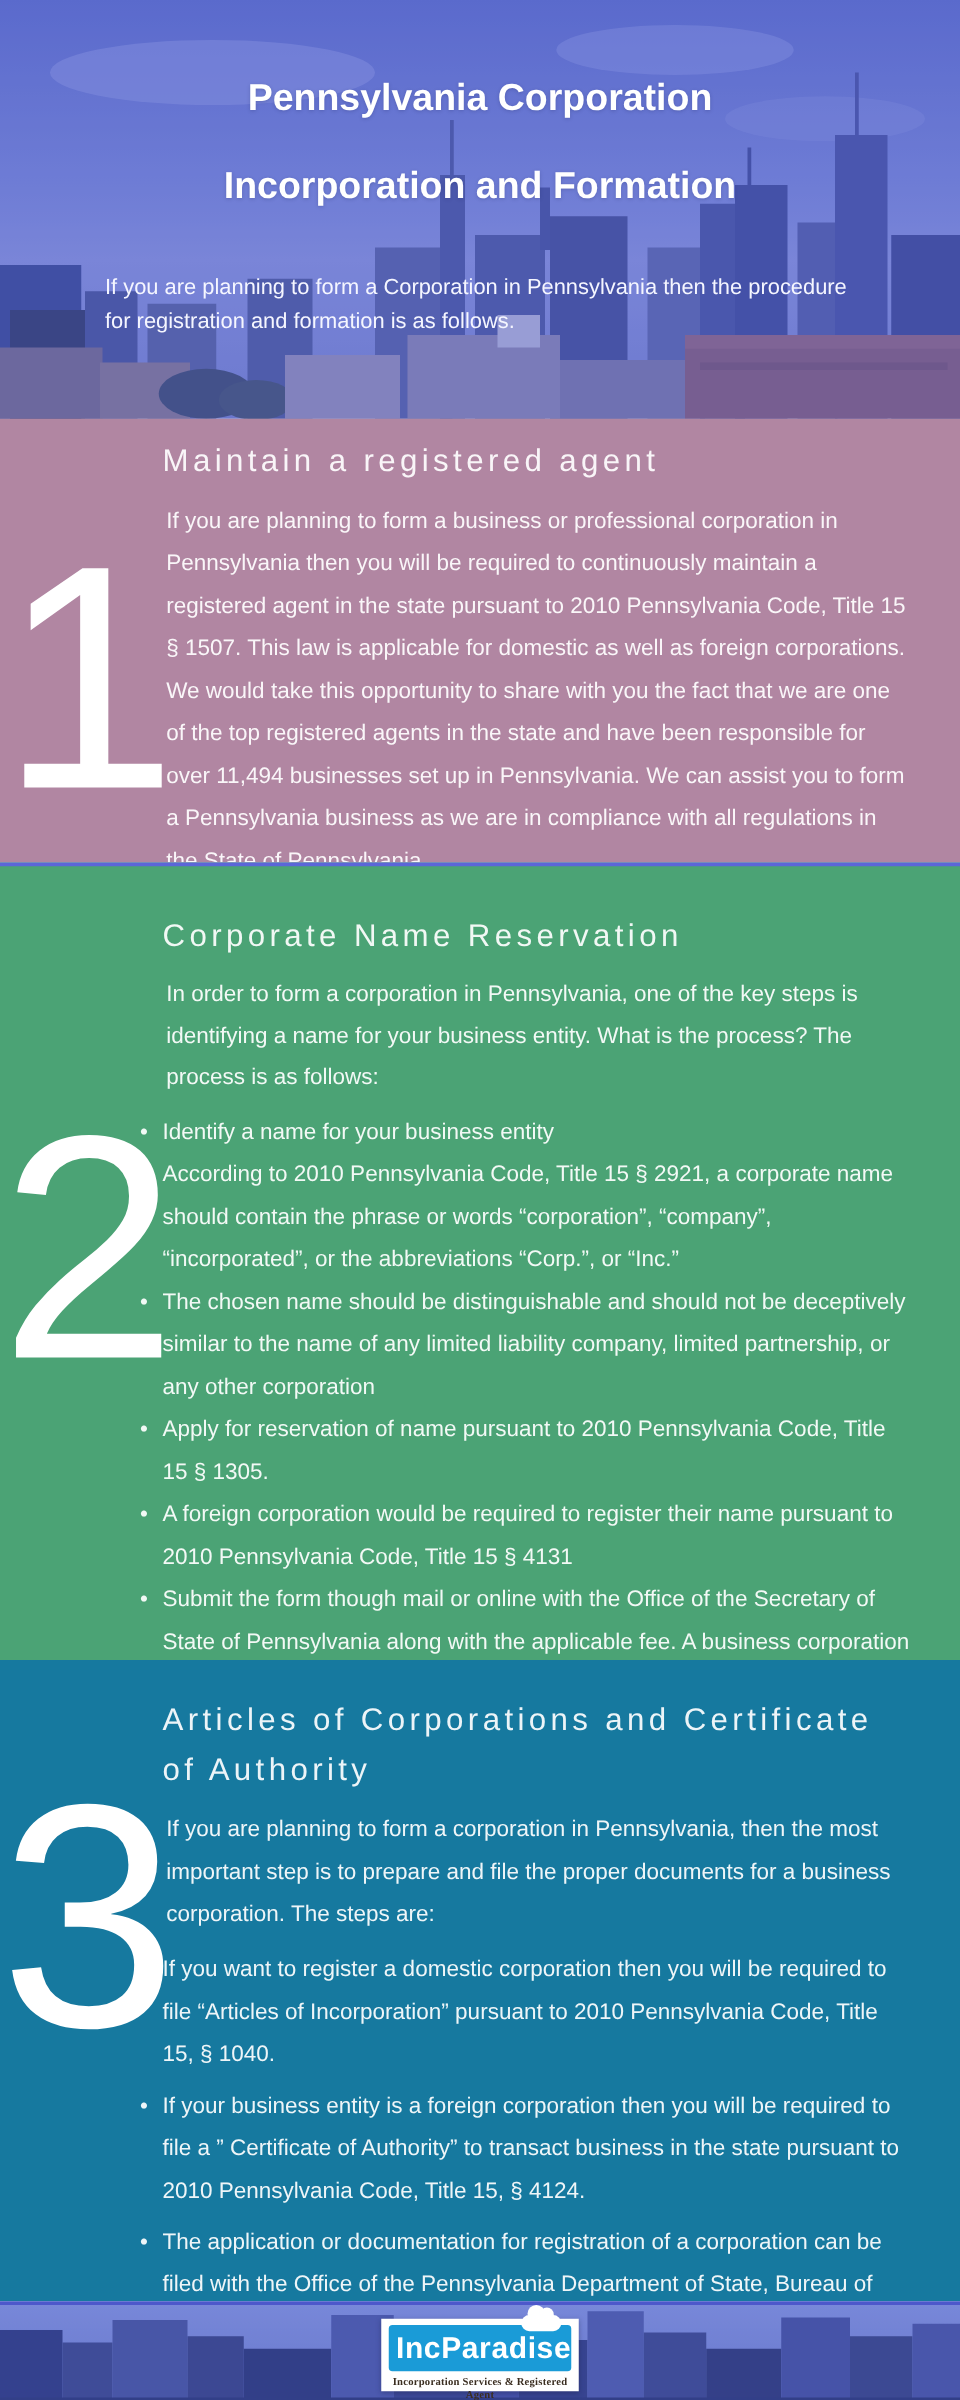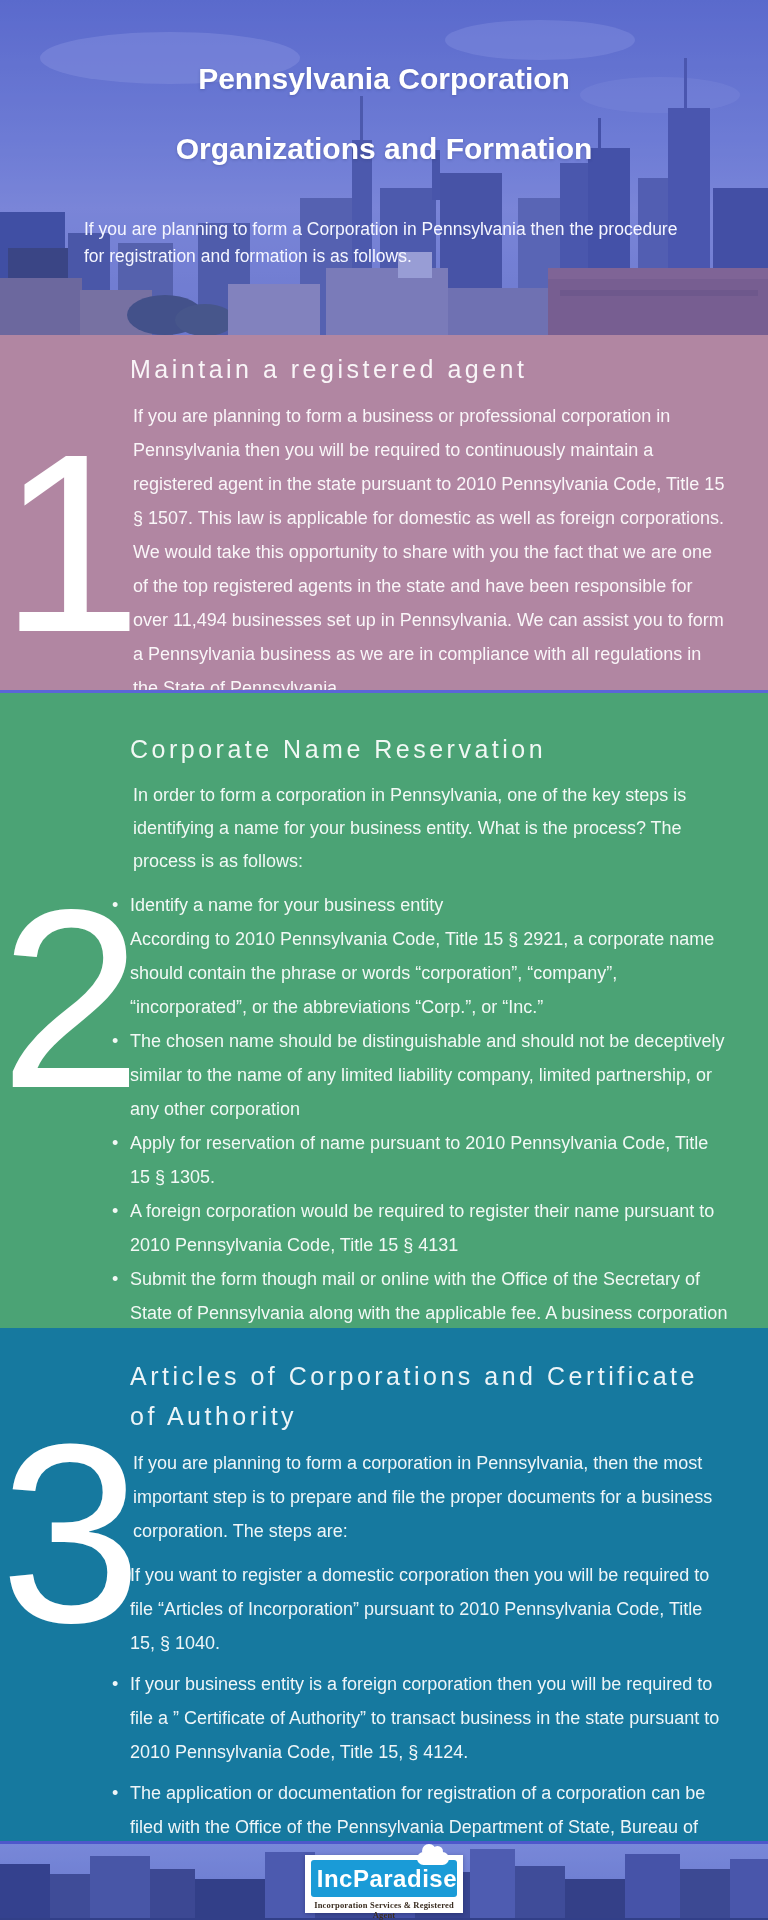--- a/index.html
+++ b/index.html
@@ -128,21 +128,21 @@
       <rect x="326" y="268" width="122" height="67" fill="#8e88b0"></rect>
       <rect x="398" y="252" width="34" height="26" fill="#b9b9d8"></rect>
       <rect x="448" y="288" width="102" height="47" fill="#7f7aa6"></rect>
       <rect x="548" y="268" width="220" height="67" fill="#8a5f77"></rect>
       <rect x="548" y="268" width="220" height="11" fill="#96687e"></rect>
       <rect x="560" y="290" width="198" height="6" fill="#7d5670"></rect>
     </svg>
     <div class="tint"></div>
     <div class="title">
       <div>Pennsylvania Corporation</div>
-      <div>Organizations and Formation</div>
+      <div>Incorporation and Formation</div>
     </div>
     <div class="intro">If you are planning to form a Corporation in Pennsylvania then the procedure for registration and formation is as follows.</div>
   </div>
 
   <div class="sec sec-1" style="background: rgb(177, 134, 162);">
     <div class="num">1</div>
     <div class="content">
       <h2>Maintain a registered agent</h2>
       <p class="body-text">If you are planning to form a business or professional corporation in Pennsylvania then you will be required to continuously maintain a registered agent in the state pursuant to 2010 Pennsylvania Code, Title 15 § 1507. This law is applicable for domestic as well as foreign corporations. We would take this opportunity to share with you the fact that we are one of the top registered agents in the state and have been responsible for over 11,494 businesses set up in Pennsylvania. We can assist you to form a Pennsylvania business as we are in compliance with all regulations in the State of Pennsylvania.</p>
     </div>

